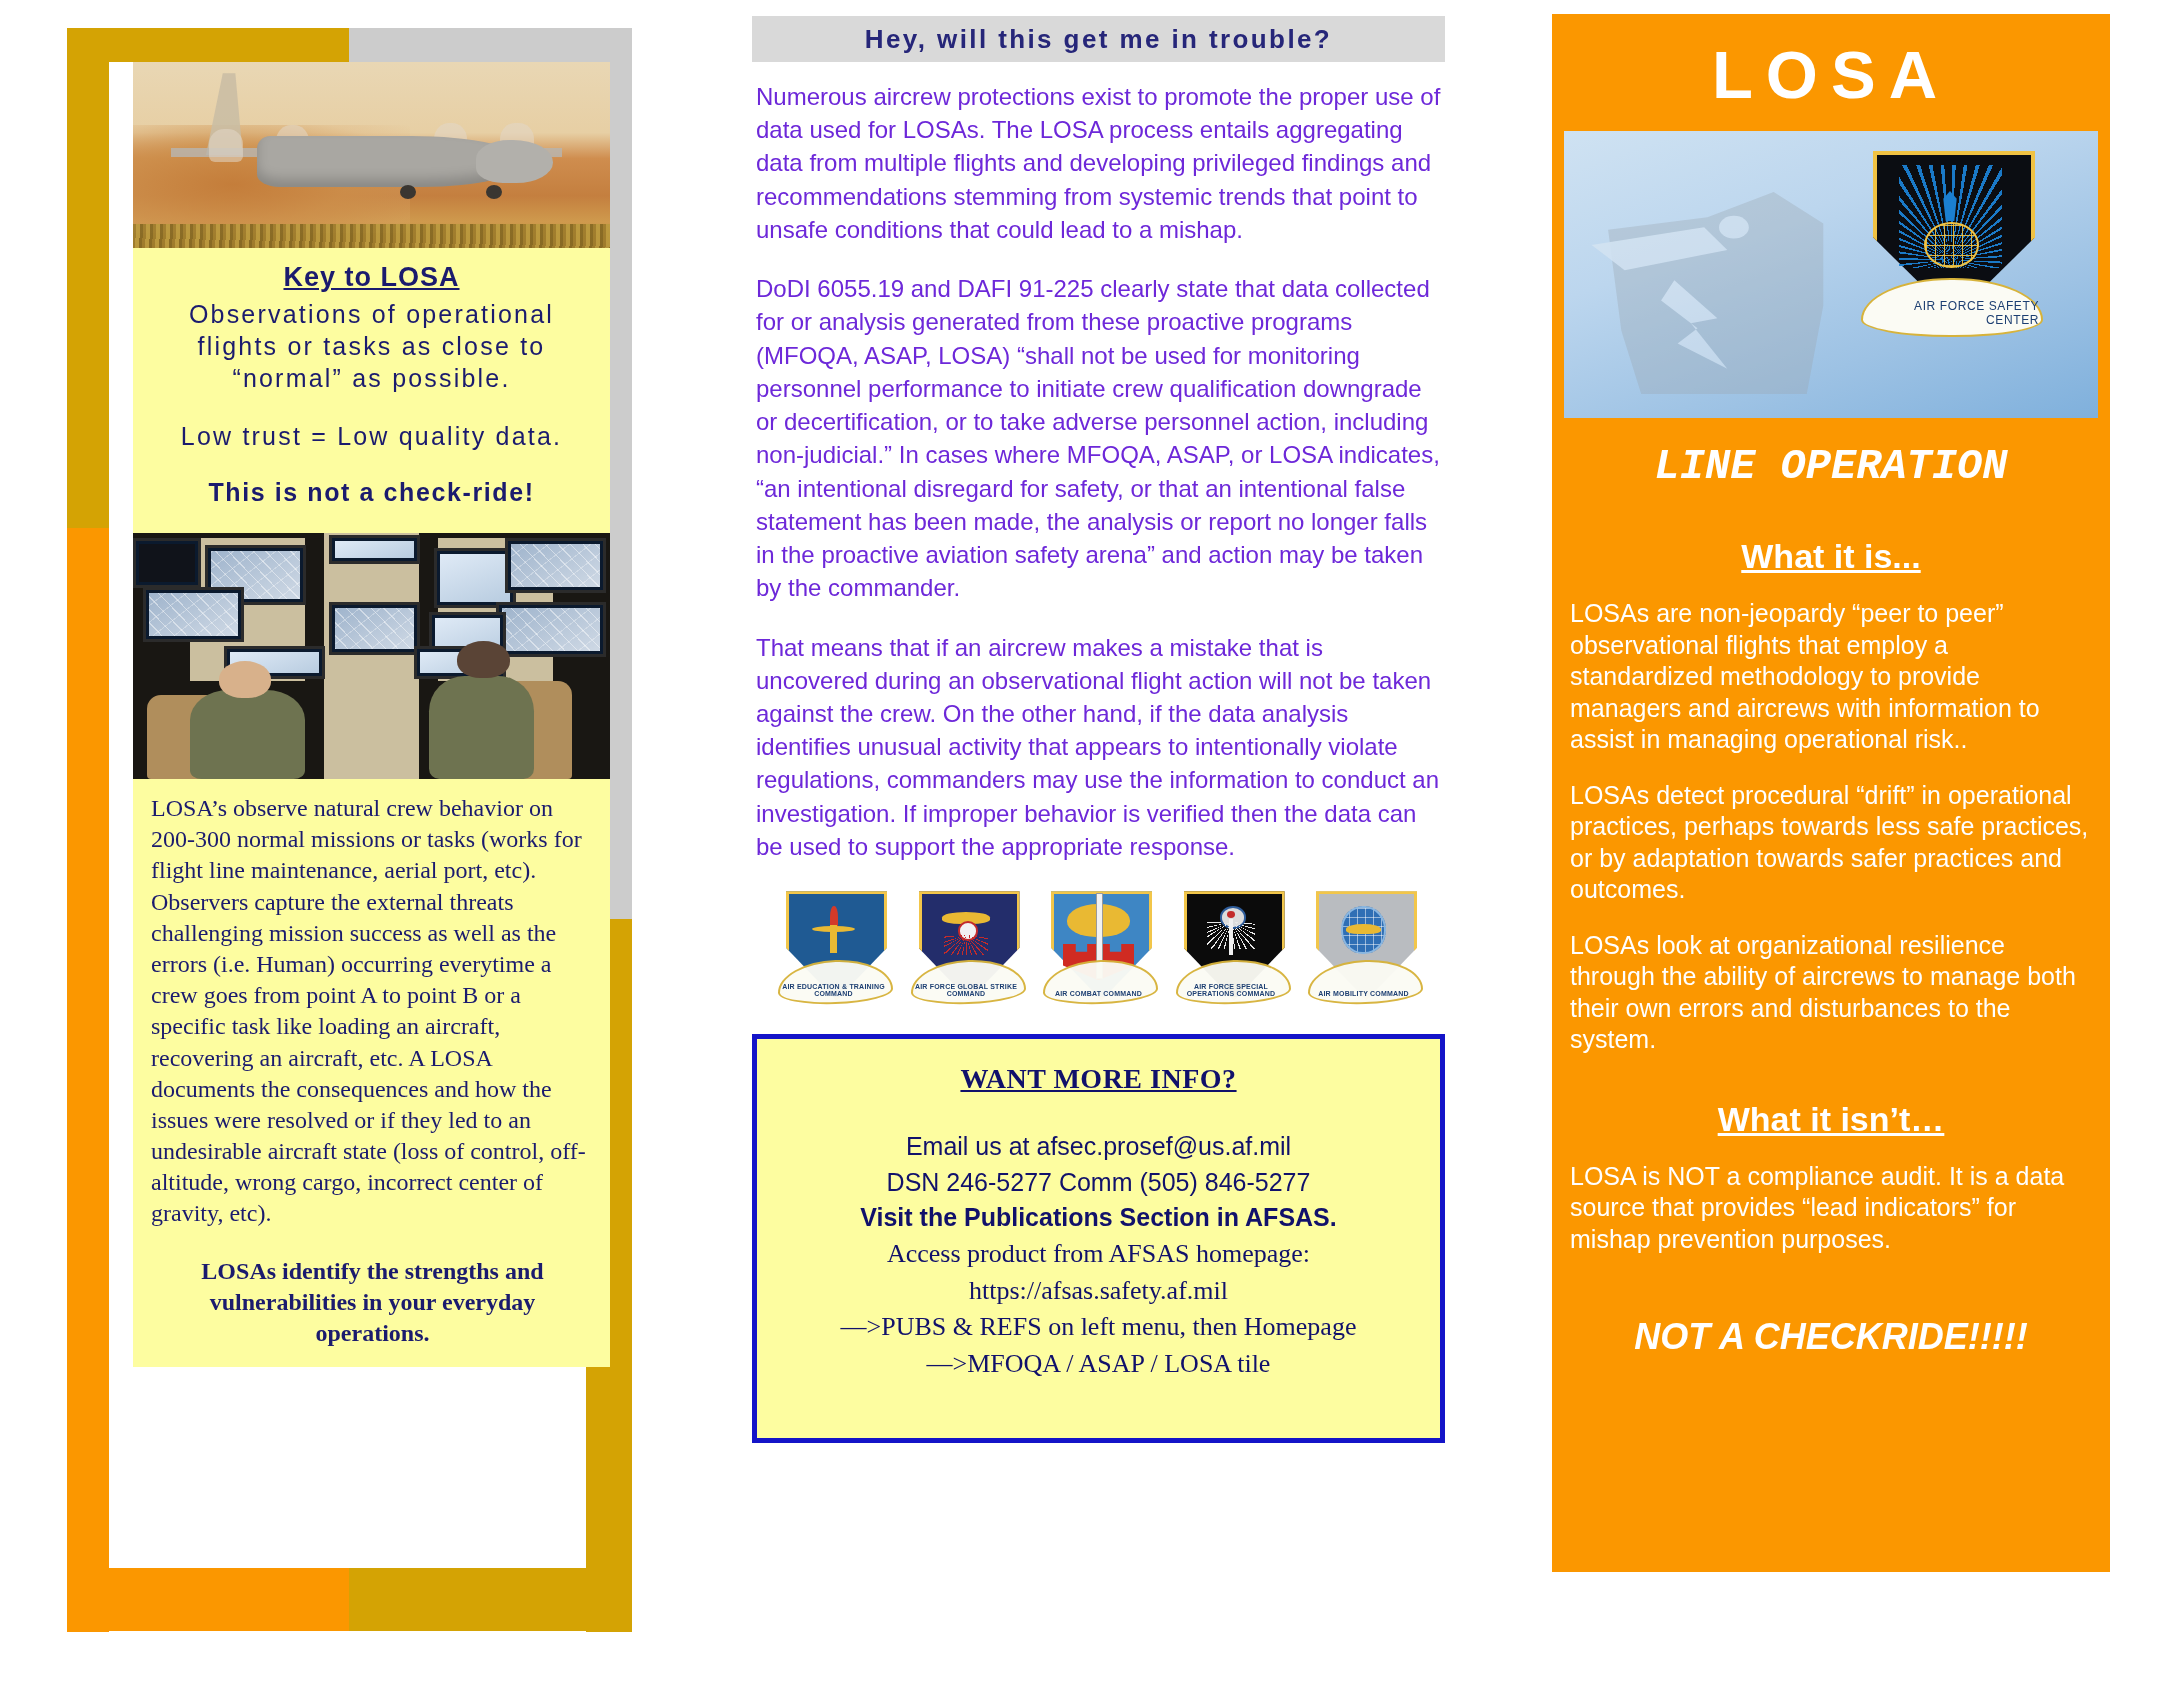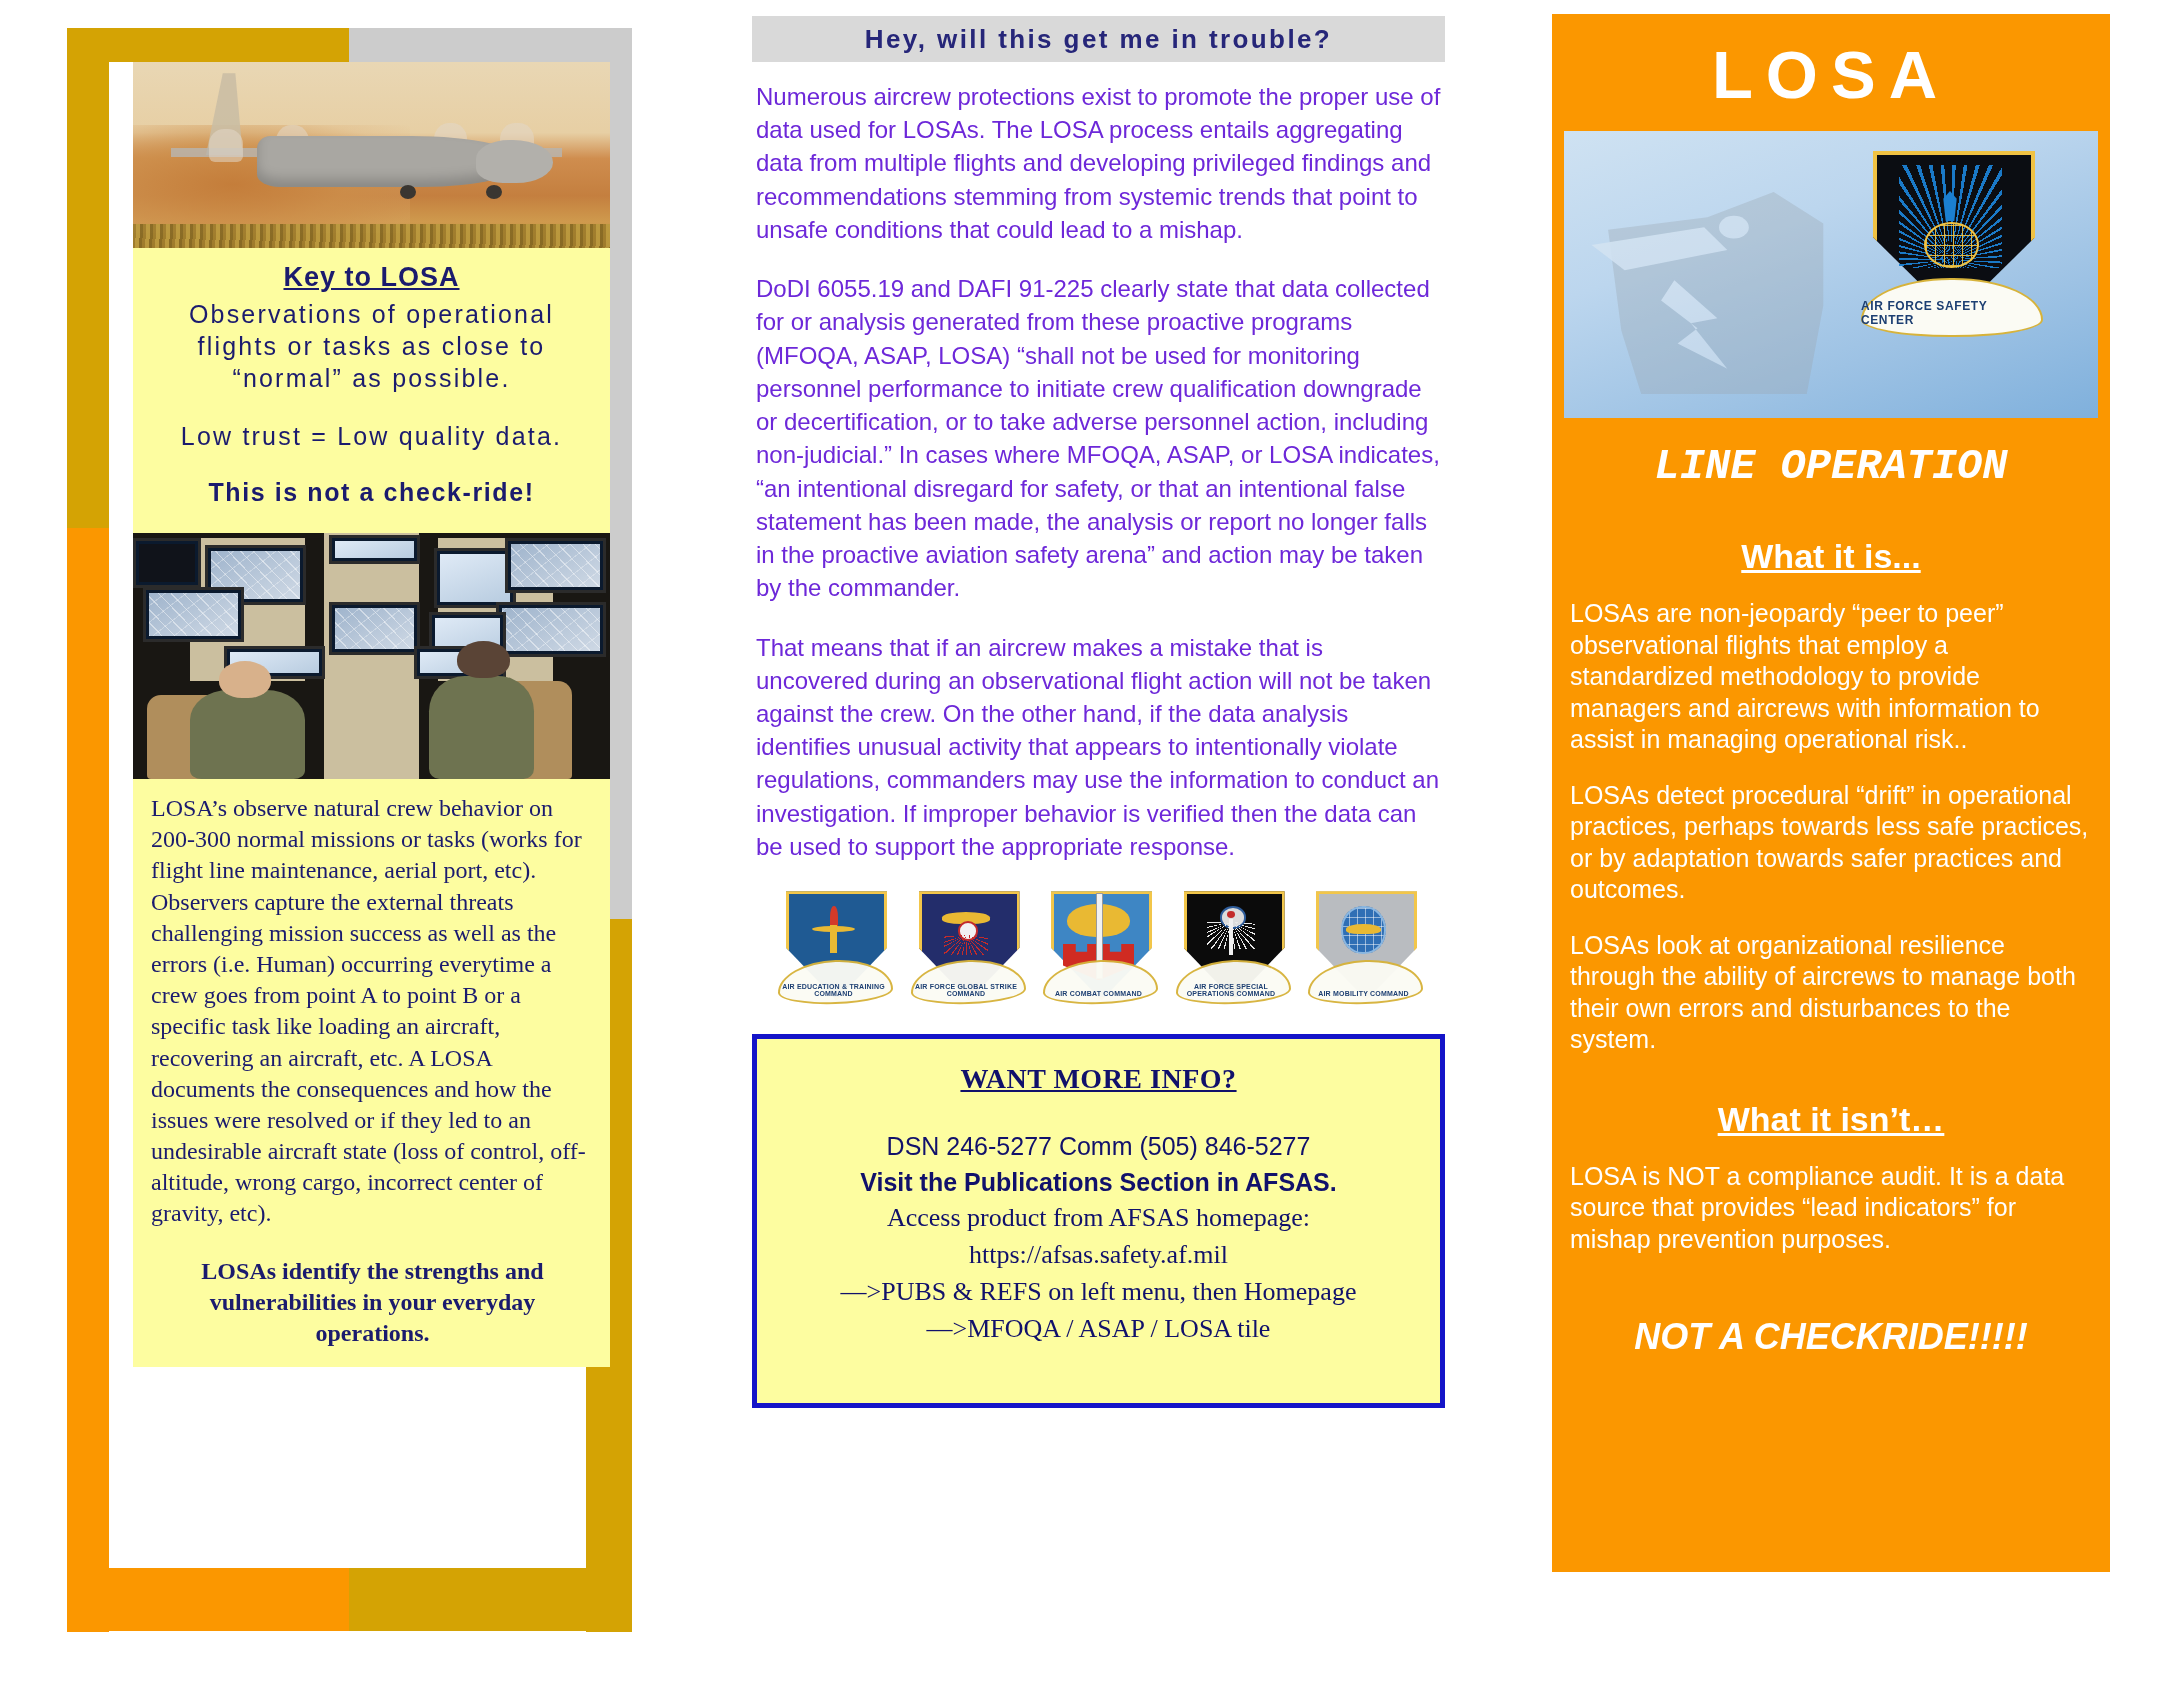--- a/index.html
+++ b/index.html
@@ -98,22 +98,22 @@
      border:4px solid #f0c243;clip-path:polygon(0% 0%,100% 0%,100% 52%,50% 100%,0% 52%);}
   .afsc .rays{position:absolute;left:38px;top:14px;width:103px;height:103px;
      background:repeating-conic-gradient(from 200deg at 50% 92%,#1b7fd1 0deg 2.2deg,transparent 2.2deg 7deg);opacity:.95;}
   .afsc .globe{position:absolute;left:63px;top:71px;width:51px;height:42px;border:2px solid #f0c243;border-radius:50%;
      background:repeating-linear-gradient(90deg,rgba(240,194,67,.9) 0 1px,transparent 1px 9px),
                 repeating-linear-gradient(0deg,rgba(240,194,67,.9) 0 1px,transparent 1px 10px);}
   .afsc .bird{position:absolute;left:77px;top:40px;width:24px;height:30px;background:#1b7fd1;
      clip-path:polygon(50% 0%,78% 26%,68% 100%,32% 100%,22% 26%);}
   .afsc .ribbon{position:absolute;left:0;bottom:2px;width:178px;height:55px;background:#fbfbf4;
      border:2px solid #d7b33b;border-radius:50%/72% 72% 30% 30%;}
-  .afsc .rb-txt{position:absolute;left:0;bottom:12px;width:178px;text-align:left;
-     font-size:12px;font-weight:bold;color:#1d3f72;letter-spacing:0.6px;}
+  .afsc .rb-txt{position:absolute;left:0;bottom:12px;width:178px;text-align:right;
+     font-size:12px;font-weight:normal;color:#1d3f72;letter-spacing:0.6px;}
 
   .r-sub{text-align:center;color:#fff;font-size:42px;font-weight:bold;font-style:italic;
      line-height:1.22;margin:24px 22px 0 22px;font-family:Liberation Mono, monospace;}
   .r-h2{text-align:center;color:#fff;font-size:34px;font-weight:bold;text-decoration:underline;margin:44px 0 22px 0;}
   .r-p{color:#fff;font-size:25px;line-height:1.26;margin:0 18px 24px 18px;}
   .r-bang{text-align:center;color:#fff;font-size:36px;font-weight:bold;font-style:italic;margin-top:61px;}
 </style>
 </head>
 <body>
 
@@ -282,20 +282,21 @@
                repeating-linear-gradient(0deg,rgba(255,255,255,.5) 0 1px,transparent 1px 9px);"></div>
           <div style="position:absolute;left:16%;top:36%;width:68%;height:20%;background:#e9b933;border-radius:50% 50% 35% 35%;"></div>
         </div>
         <div class="ribbon"></div>
         <div class="rb-txt">AIR MOBILITY COMMAND</div>
       </div>
     </div>
 
     <div class="info-box">
       <div class="info-title">WANT MORE INFO?</div>
+      <div class="info-l1">Email us at afsec.prosef@us.af.mil</div>
       <div class="info-l1">DSN 246-5277 Comm (505) 846-5277</div>
       <div class="info-l2">Visit the Publications Section in AFSAS.</div>
       <div class="info-serif">Access product from AFSAS homepage:</div>
       <div class="info-serif">https://afsas.safety.af.mil</div>
       <div class="info-serif">—&gt;PUBS &amp; REFS on left menu, then Homepage</div>
       <div class="info-serif">—&gt;MFOQA / ASAP / LOSA tile</div>
     </div>
   </div>
 
   <div class="right">

